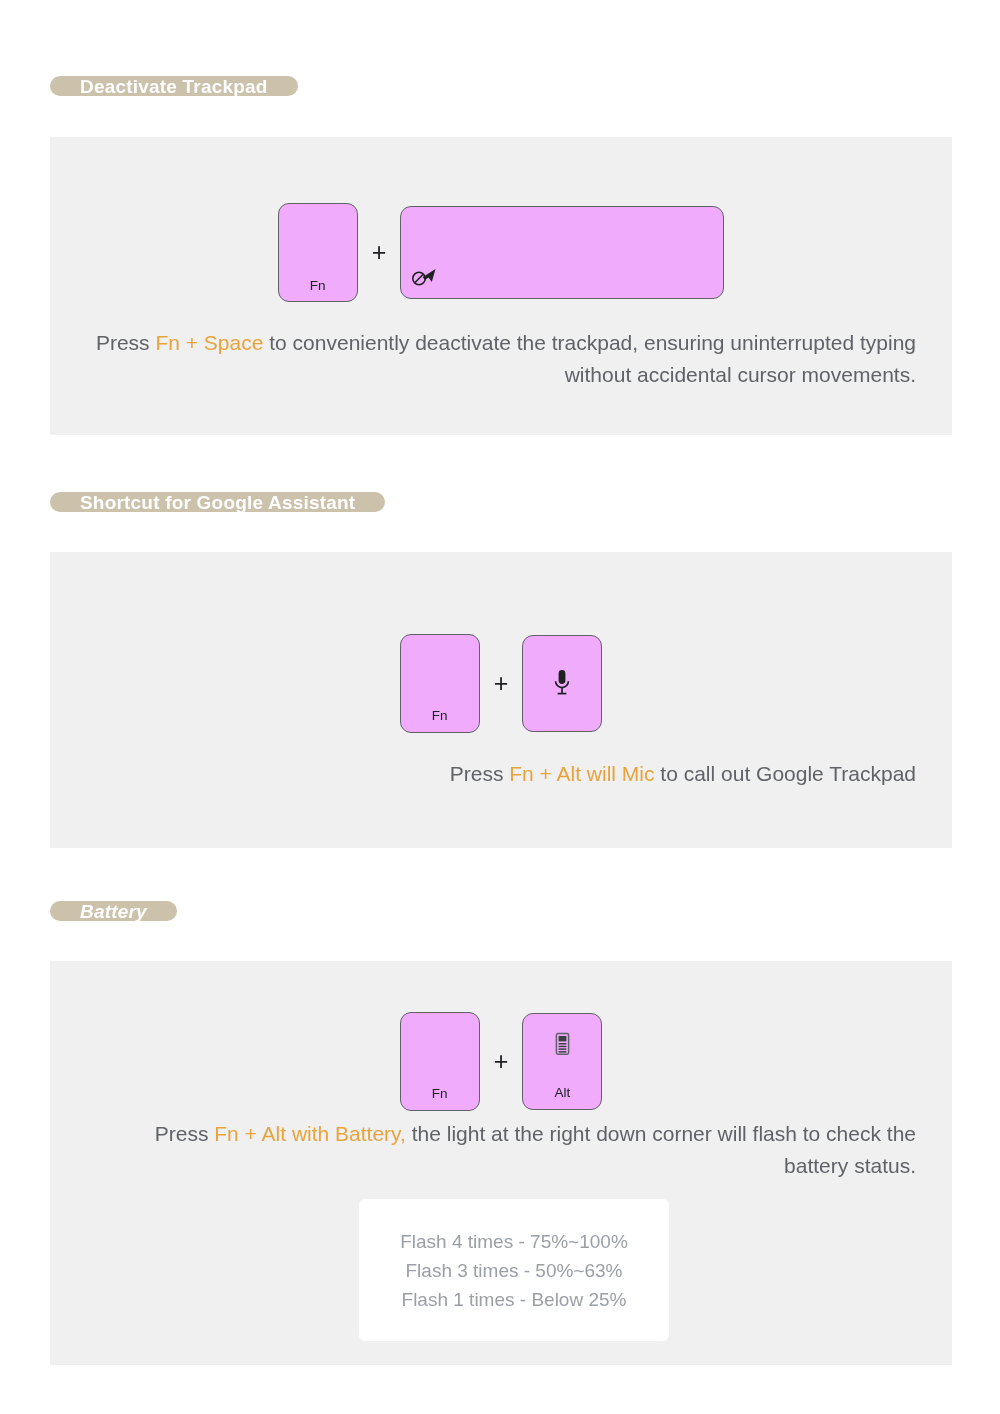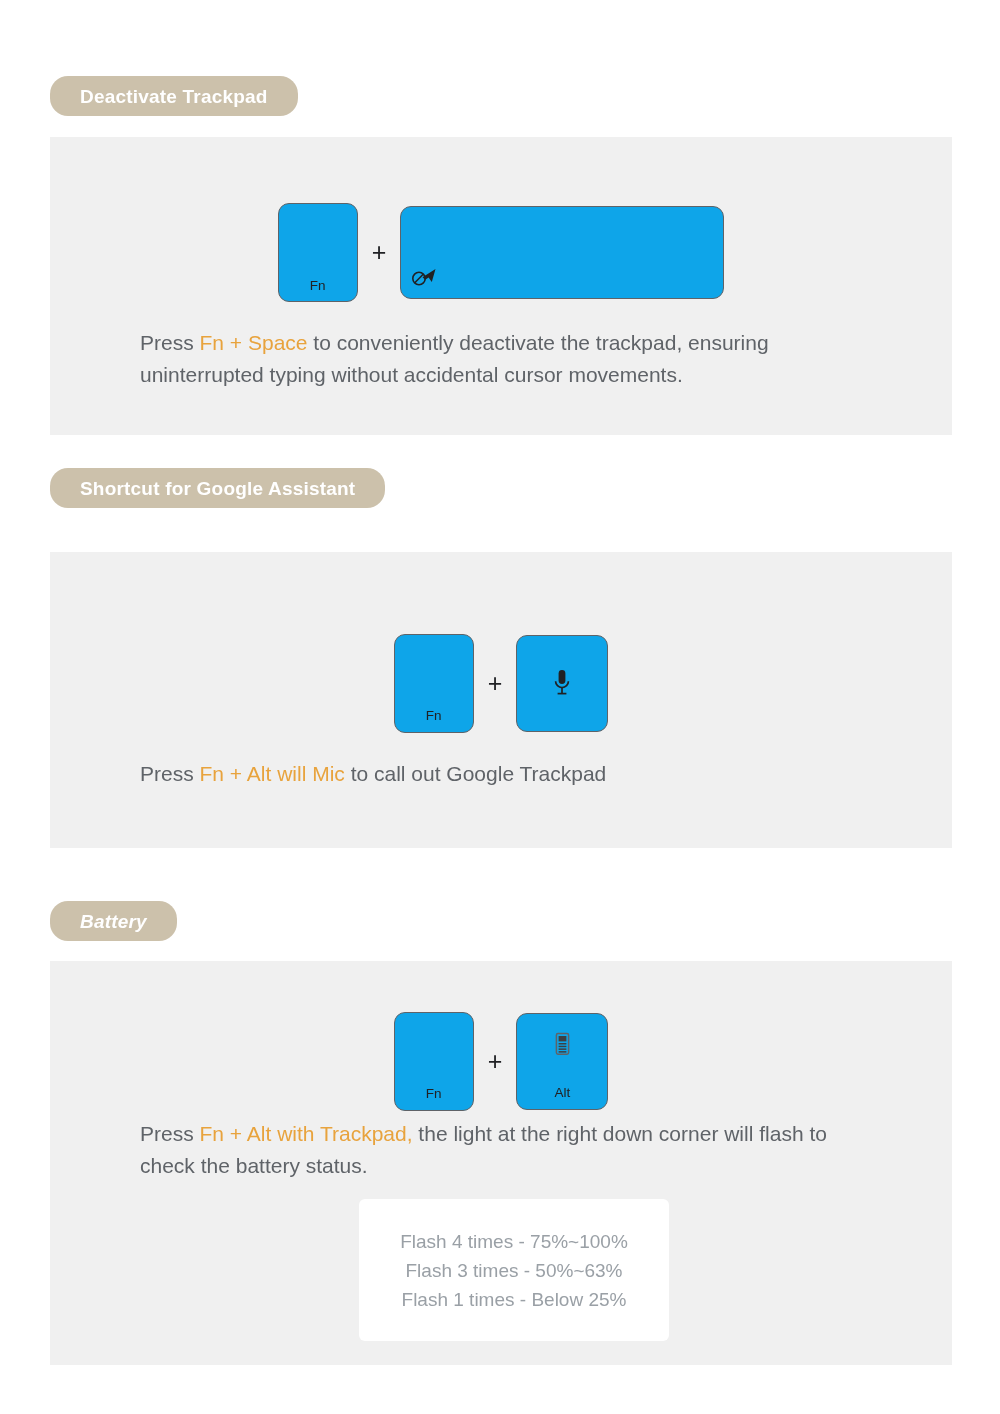--- a/index.html
+++ b/index.html
@@ -19,21 +19,21 @@
   .page {
     position: relative;
     width: 1000px;
     height: 1414px;
     background: #ffffff;
   }
 
   
   .pill {
     position: absolute;
-    height: 40px;
+    height: 20px;
     background: #ccc1ab;
     border-radius: 18px;
     display: flex;
     align-items: center;
     justify-content: center;
     padding: 0 30px;
     box-sizing: border-box;
   }
   .pill-label {
     color: #ffffff;
@@ -57,21 +57,21 @@
   .keyrow {
     position: absolute;
     display: flex;
     align-items: center;
     justify-content: center;
   }
   .key {
     position: relative;
     border: 1px solid #5f6368;
     border-radius: 11px;
-    background: #0ea5e9;
+    background: #f0abfc;
     box-sizing: border-box;
   }
   .key-label {
     position: absolute;
     left: 0;
     right: 0;
     bottom: 9px;
     text-align: center;
     font-size: 13.5px;
     color: #202124;
@@ -106,32 +106,32 @@
     color: #202124;
     line-height: 1;
     font-weight: 400;
     margin: 0 14px;
     user-select: none;
   }
 
   
   .key-fn     { width: 80px;  height: 99px; }
   .key-space  { width: 324px; height: 93px; }
-  .key-std    { width: 92px;  height: 97px; }
+  .key-std    { width: 80px;  height: 97px; }
 
   
   .desc {
     position: absolute;
     left: 0;
     right: 0;
-    text-align: left;
+    text-align: right;
     font-size: 21px;
     line-height: 32px;
     color: #5f6368;
-    padding: 0 90px;
+    padding: 0 36px;
     box-sizing: border-box;
   }
   .hl { color: #e8a33d; }
 
   
   .flashbox {
     position: absolute;
     background: #ffffff;
     border-radius: 6px;
     box-sizing: border-box;
@@ -175,21 +175,21 @@
           </svg>
         </span>
       </div>
     </div>
 
     <div class="desc" style="top:190px;">
       <span>Press </span><span class="hl">Fn + Space</span><span> to conveniently deactivate the trackpad, ensuring uninterrupted typing without accidental cursor movements.</span>
     </div>
   </div>
 
-  <div class="pill" style="left:50px; top:468px;">
+  <div class="pill" style="left:50px; top:492px;">
     <span class="pill-label">Shortcut for Google Assistant</span>
   </div>
 
   <div class="panel" style="top:552px; height:296px;">
 
     <div class="keyrow" style="left:0; right:0; top:81px; height:100px;">
 
       <div class="key key-fn">
         <span class="key-label">Fn</span>
       </div>
@@ -236,21 +236,21 @@
             <rect x="4.6" y="13.7" width="7.8" height="1.5" fill="#3c4043"></rect>
             <rect x="4.6" y="16.4" width="7.8" height="1.5" fill="#3c4043"></rect>
             <rect x="4.6" y="19.1" width="7.8" height="1.5" fill="#3c4043"></rect>
           </svg>
         </span>
         <span class="key-label">Alt</span>
       </div>
     </div>
 
     <div class="desc" style="top:157px;">
-      <span>Press </span><span class="hl">Fn + Alt with Trackpad,</span><span> the light at the right down corner will flash to check the battery status.</span>
+      <span>Press </span><span class="hl">Fn + Alt with Battery,</span><span> the light at the right down corner will flash to check the battery status.</span>
     </div>
 
     <div class="flashbox" style="left:309px; top:238px; width:310px; height:142px;">
       <div class="flash-line">Flash 4 times - 75%~100%</div>
       <div class="flash-line">Flash 3 times - 50%~63%</div>
       <div class="flash-line">Flash 1 times - Below 25%</div>
     </div>
   </div>
 
 </div>

